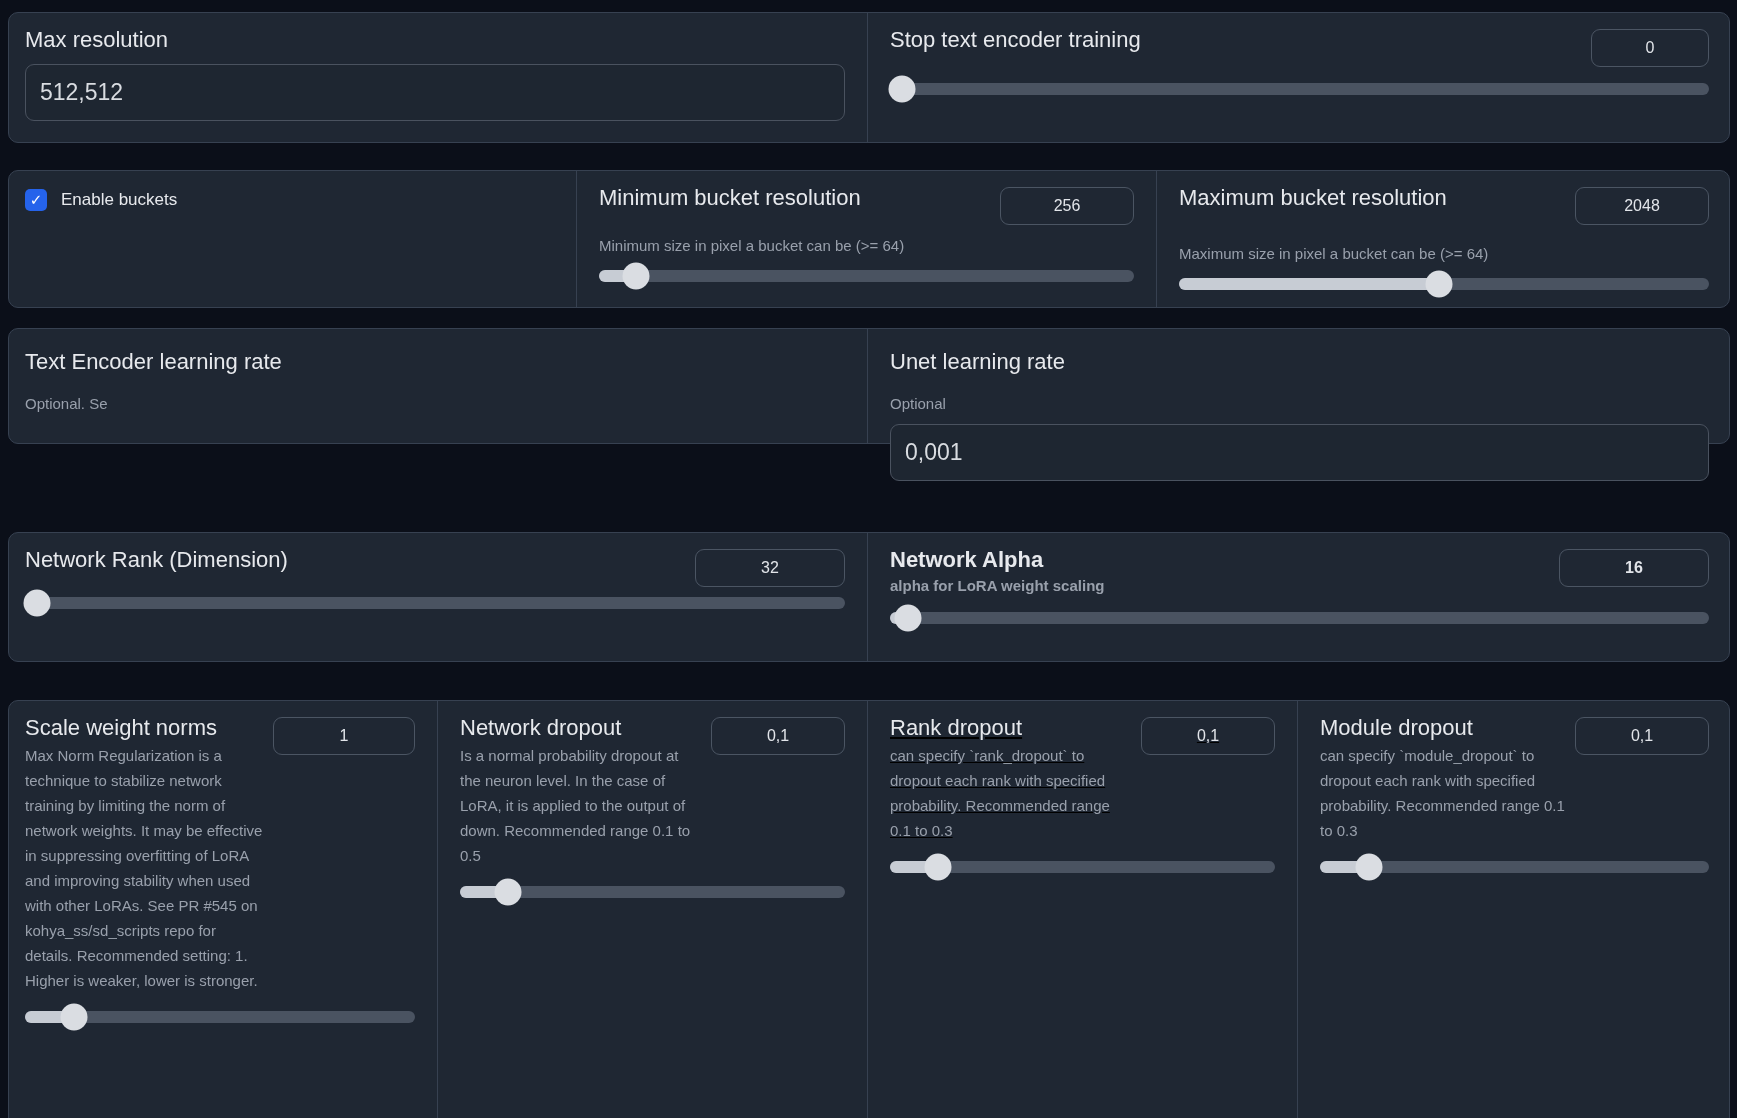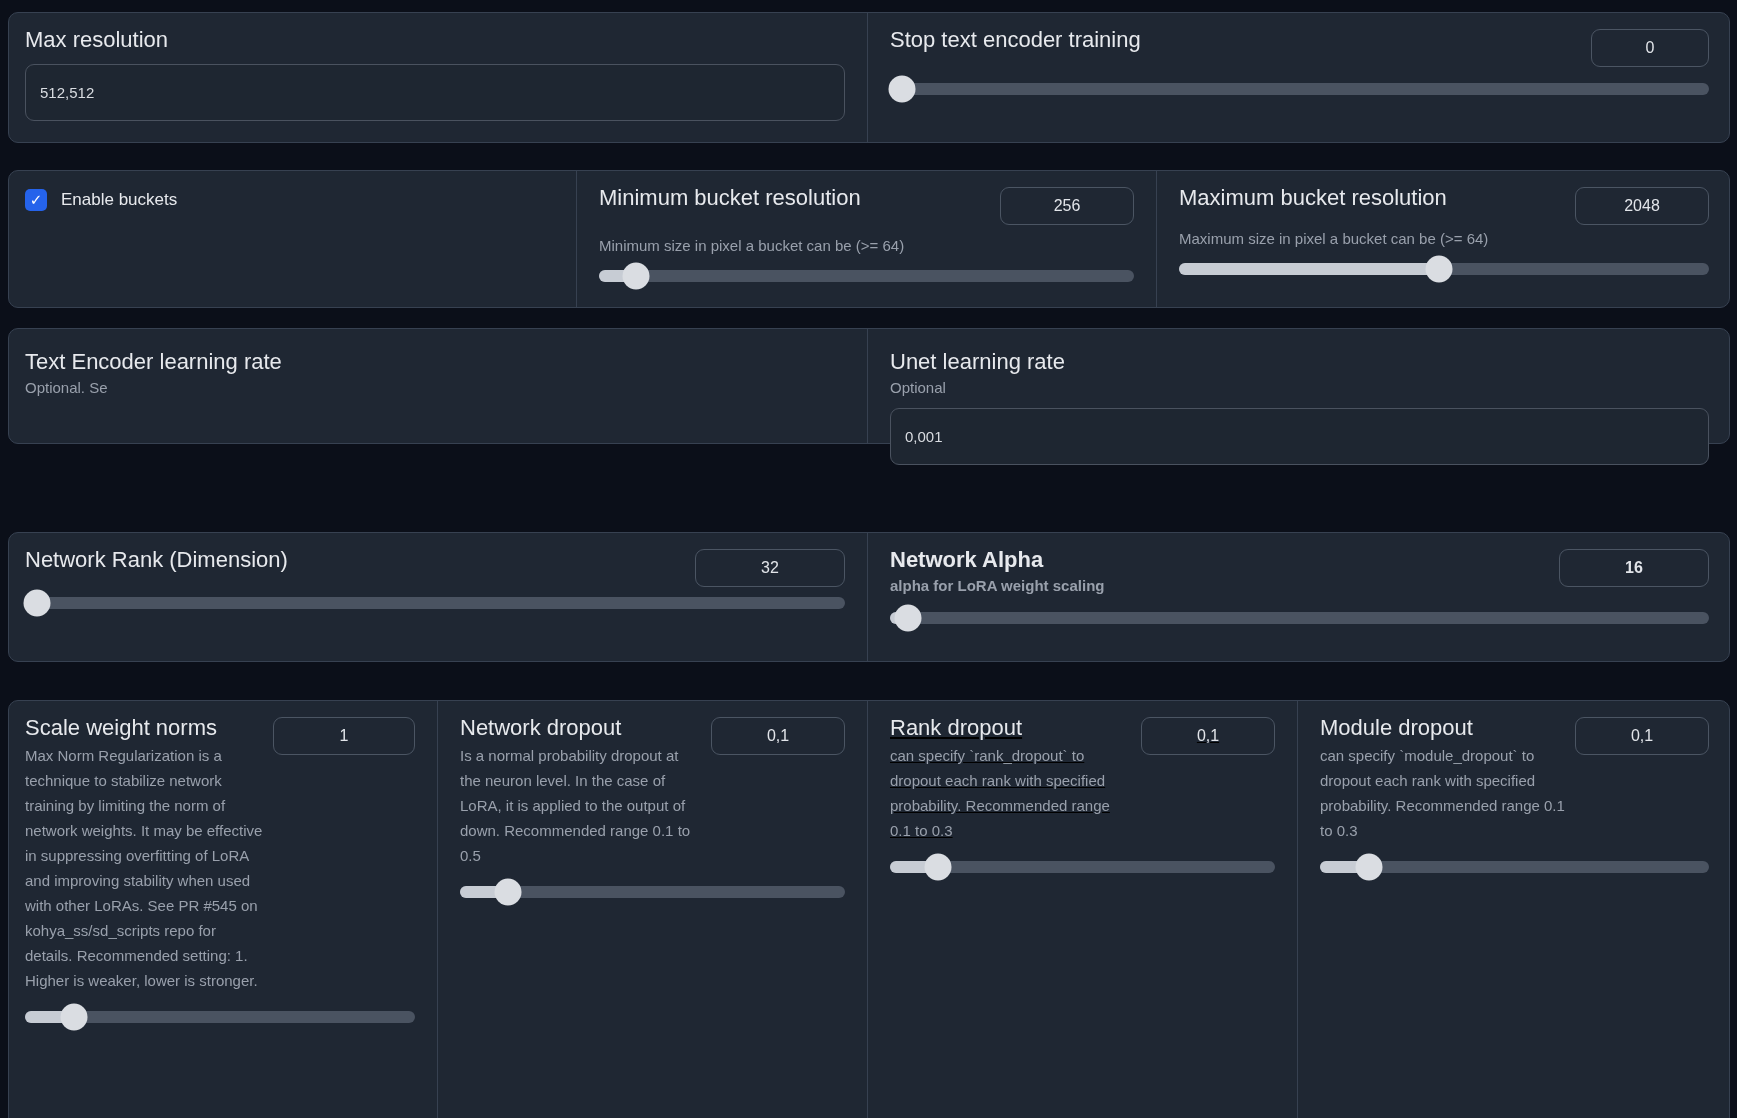--- a/index.html
+++ b/index.html
@@ -11,35 +11,35 @@
   .section.bordered{border-left:1px solid #374151;}
   .hdr{display:flex;justify-content:space-between;align-items:flex-start;gap:8px;}
   .hcell{flex:1 1 auto;min-width:0;}
   .title{font-size:22px;color:#e7e9ed;line-height:22px;}
   .info{font-size:15px;color:#99a0ac;line-height:25px;margin-top:4px;}
   .numbox{flex:none;width:132px;height:36px;border:1px solid #4b5563;border-radius:9px;
           background:#1f2733;color:#e2e5ea;font-size:16px;
           display:flex;align-items:center;justify-content:center;}
   .numbox.w116{width:116px;} .numbox.w140{width:140px;} .numbox.w148{width:148px;}
   .textinput{height:55px;border:1px solid #4a525f;border-radius:9px;background:#1e2631;
-             display:flex;align-items:center;padding:0 14px;font-size:15px;color:#d9dce1;
+             display:flex;align-items:center;padding:0 14px;font-size:23px;color:#d9dce1;
              margin-top:13px;}
   .slider{position:relative;height:28px;}
   .track{position:absolute;left:0;right:0;top:50%;transform:translateY(-50%);
          height:12px;background:#4a5361;border-radius:999px;}
   .fill{position:absolute;left:0;top:50%;transform:translateY(-50%);
         height:12px;background:#c7ccd4;border-radius:999px;}
   .handle{position:absolute;top:50%;width:27px;height:27px;background:#dadde2;
           border-radius:50%;transform:translate(-50%,-50%);}
   .cbrow{display:flex;align-items:center;gap:14px;padding-top:2px;}
   .cb{width:22px;height:22px;background:#2563eb;border-radius:5px;flex:none;
       display:flex;align-items:center;justify-content:center;color:#fff;font-size:15px;font-weight:bold;}
   .cb::after{content:"\2713";}
   .cblabel{font-size:17px;color:#e7e9ed;}
-  .mt2{margin-top:2px;} .mt4{margin-top:4px;} .mt8{margin-top:8px;} .mt10{margin-top:10px;}
+  .mt2{margin-top:18px;} .mt4{margin-top:4px;} .mt8{margin-top:8px;} .mt10{margin-top:10px;}
 </style>
 </head>
 <body>
 
 <div class="page">
 
   <div class="panel" style="top:12px;height:131px;">
     <div class="section" style="width:858px;padding-left:16px;">
       <div class="title">Max resolution</div>
       <div class="textinput">
@@ -82,21 +82,21 @@
         <div class="handle" style="left: 7%;"></div>
       </div>
     </div>
     <div class="section bordered" style="width:575px;">
       <div class="hdr">
         <div class="title">Maximum bucket resolution</div>
         <div class="numbox">
           <span>2048</span>
         </div>
       </div>
-      <div class="info" style="margin-top:1px;">Maximum size in pixel a bucket can be (&gt;= 64)</div>
+      <div class="info" style="margin-top:16px;">Maximum size in pixel a bucket can be (&gt;= 64)</div>
       <div class="slider mt4">
         <div class="track"></div>
         <div class="fill" style="width: 49%;"></div>
         <div class="handle" style="left: 49%;"></div>
       </div>
     </div>
   </div>
 
   <div class="panel" style="top:328px;height:116px;">
     <div class="section" style="width:858px;padding-left:16px;padding-top:22px;">

